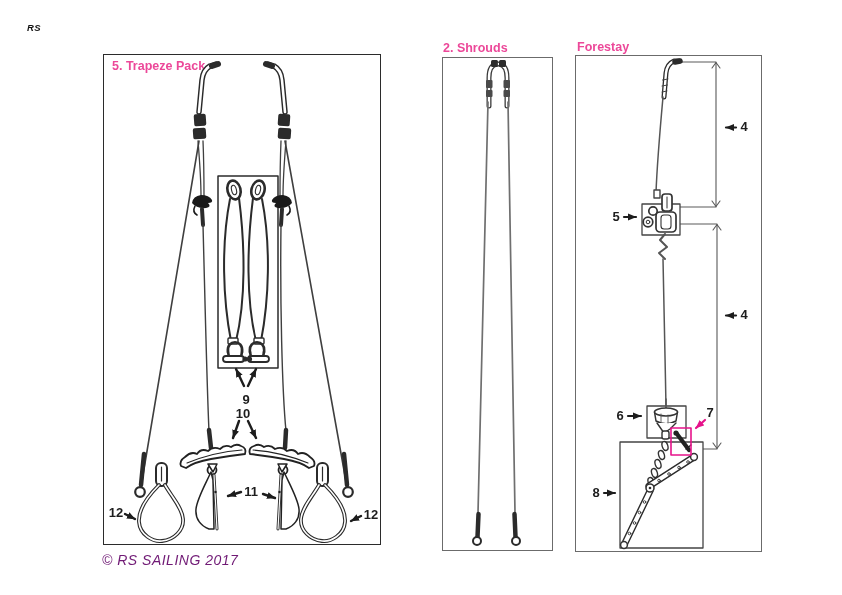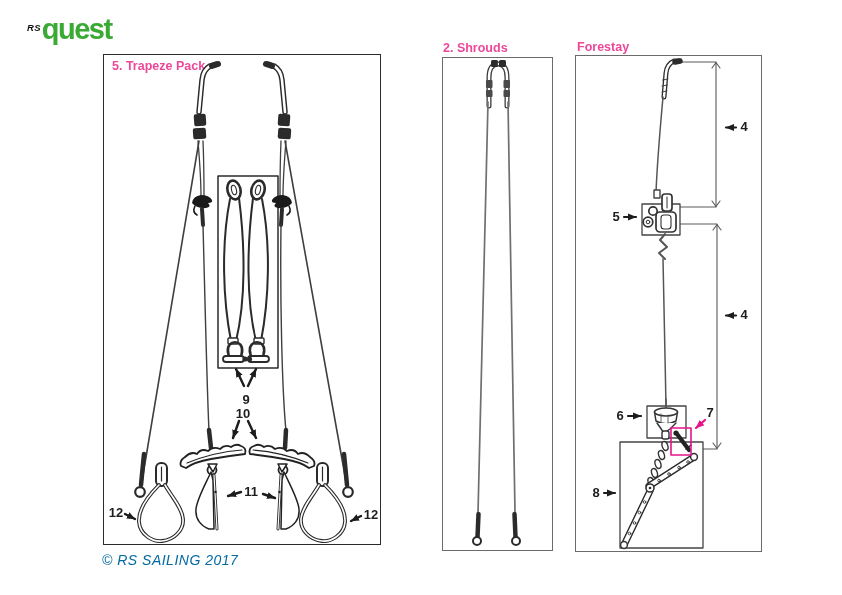--- a/index.html
+++ b/index.html
@@ -10,32 +10,31 @@
   .panel-2{left:442px;top:57px;width:109px;height:492px;border:1px solid #6b6b6b;}
   .panel-3{left:575px;top:55px;width:185px;height:495px;border:1px solid #6b6b6b;}
   .panel-title{position:absolute;font-size:12.5px;font-weight:600;color:#ec4899;white-space:nowrap;}
   .t1{left:112px;top:59px;}
   .t2{left:443px;top:41px;}
   .t3{left:577px;top:40px;}
   .logo{position:absolute;left:27px;top:15px;display:flex;align-items:flex-start;}
   .logo-rs{font-size:9.5px;font-weight:700;font-style:italic;color:#121212;margin-top:7px;letter-spacing:.3px;}
   .logo-quest{font-size:29px;font-weight:700;color:#3aaa35;letter-spacing:-1.5px;line-height:1;margin-left:1px;}
   .copyright{position:absolute;left:102px;top:552px;font-size:14px;font-style:italic;
-             color:#0369a1;letter-spacing:.5px;}
+             color:#701a75;letter-spacing:.5px;}
   svg.art{position:absolute;left:0;top:0;pointer-events:none;}
   .num{font-family:"Liberation Sans",sans-serif;font-size:13px;font-weight:600;fill:#1d1d1d;}
 </style>
 </head>
 <body>
 
 <div class="page">
 
   <div class="logo">
     <span class="logo-rs">RS</span>
-    <span class="logo-quest">quest</span>
   </div>
 
   <div class="panel panel-1"></div>
   <div class="panel panel-2"></div>
   <div class="panel panel-3"></div>
 
   <div class="panel-title t1">5. Trapeze Pack</div>
   <div class="panel-title t2">2. Shrouds</div>
   <div class="panel-title t3">Forestay</div>
 

